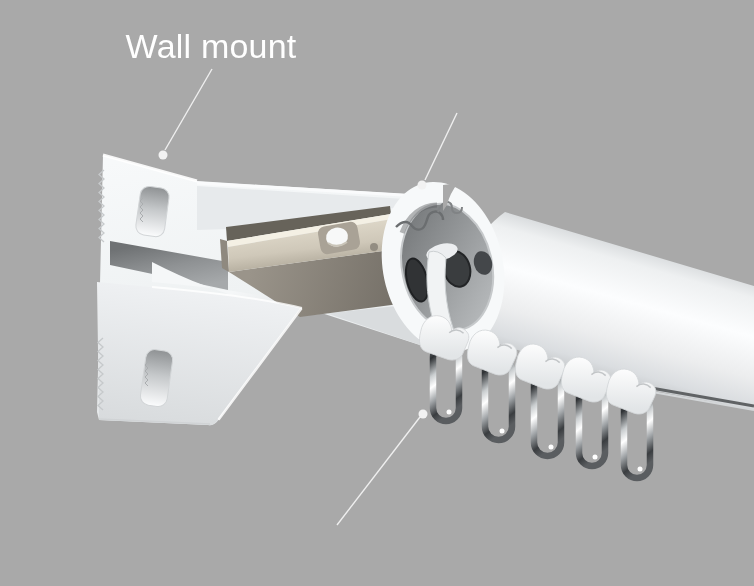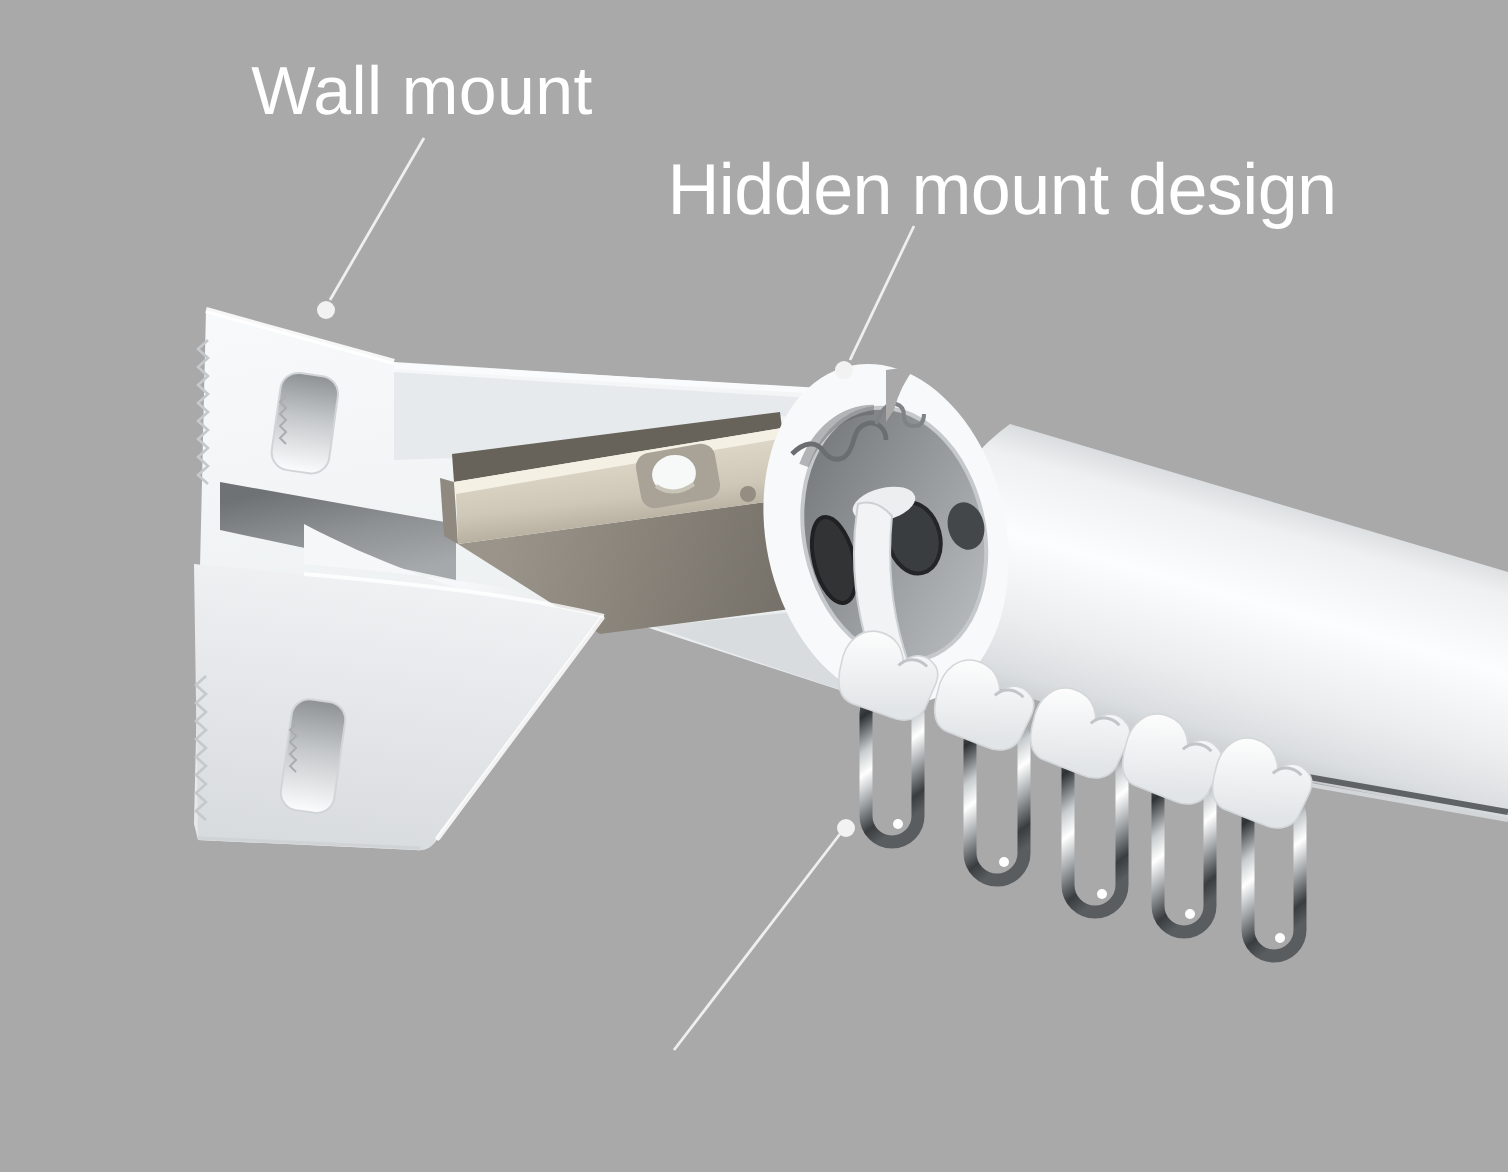--- a/index.html
+++ b/index.html
@@ -208,14 +208,13 @@
       <circle cx="422" cy="185" r="4.5" fill="#f2f2f2" stroke="none"></circle>
     </g>
     <g>
       <line x1="337" y1="525" x2="420" y2="417"></line>
       <circle cx="423" cy="414" r="4.5" fill="#f2f2f2" stroke="none"></circle>
     </g>
   </g>
 </svg>
 
   <div class="label" id="label-wall">Wall mount</div>
-  <div class="label" id="label-hidden">Hidden mount design</div>
 </div>
 
 </body></html>

